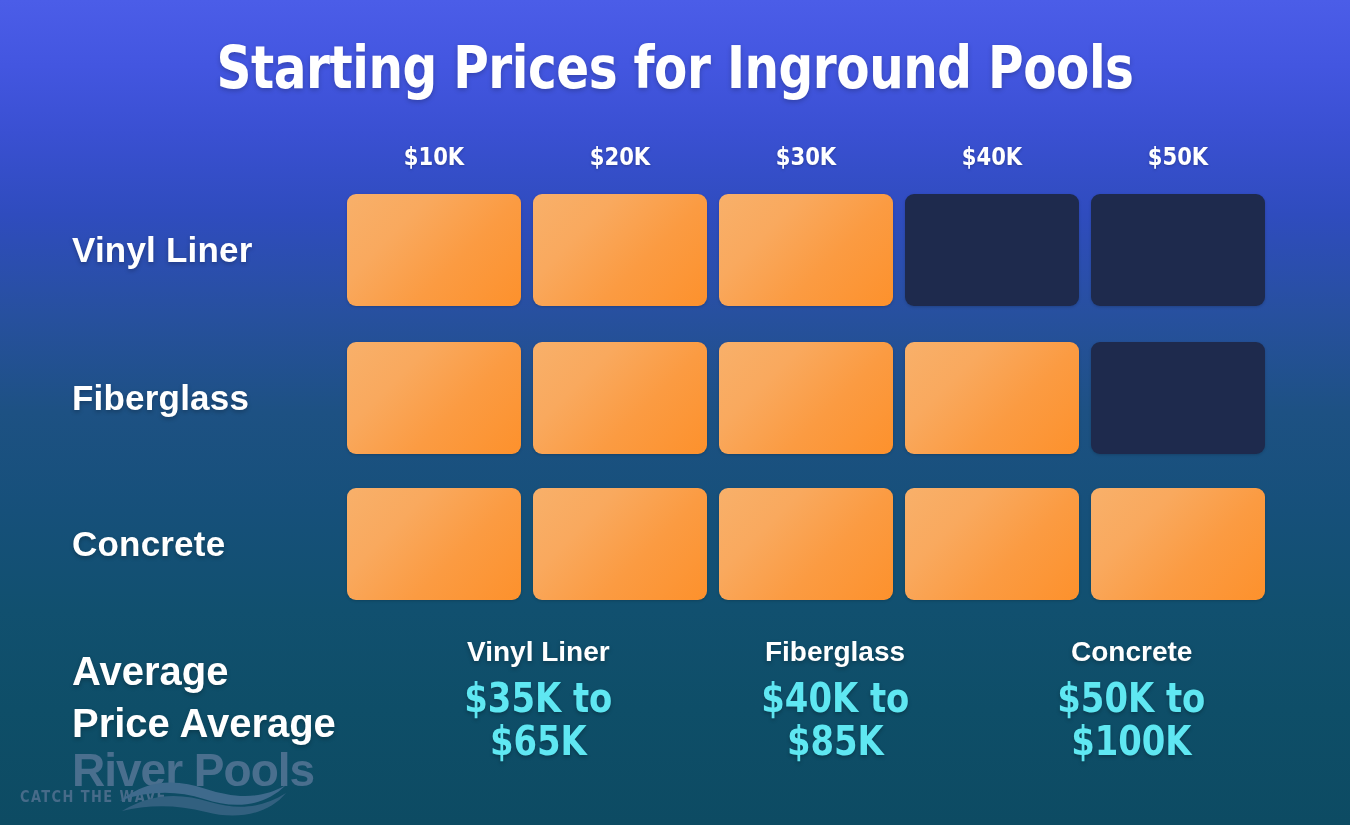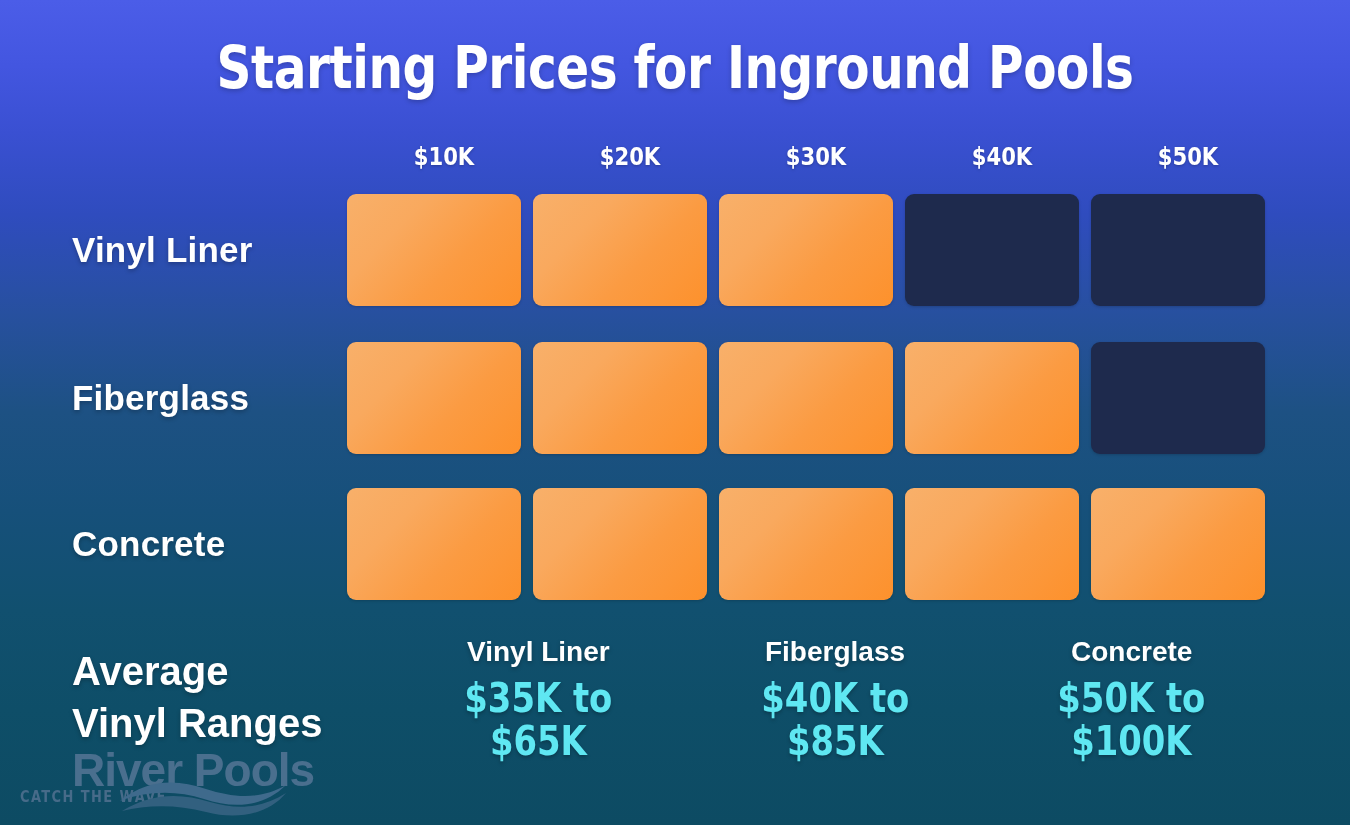--- a/index.html
+++ b/index.html
@@ -39,21 +39,21 @@
     font-size:58px;
     letter-spacing:-0.5px;
     transform:scaleX(0.93);
     text-shadow:0 2px 5px rgba(0,0,0,0.22);
     white-space:nowrap;
   }
 
   
   #col-headers {
     position:absolute;
-    top:142px; left:357px; width:918px;
+    top:142px; left:347px; width:918px;
     display:flex;
     gap:12px;
   }
   .col-header {
     flex:1 1 0;
     text-align:center;
     color:#ffffff;
     font-family:"DejaVu Sans Condensed","Liberation Sans Narrow","Liberation Sans", sans-serif;
     font-weight:bold;
     font-size:25px;
@@ -224,21 +224,21 @@
       <div class="cell filled"></div>
       <div class="cell filled"></div>
       <div class="cell filled"></div>
       <div class="cell filled"></div>
       <div class="cell filled"></div>
     </div>
   </div>
 
   <div id="avg-label">
     <div>Average</div>
-    <div>Vinyl Ranges</div>
+    <div>Price Average</div>
   </div>
 
   <div id="price-ranges">
     <div class="price-col">
       <div class="pc-name">Vinyl Liner</div>
       <div class="pc-value">
         <div>$35K to</div>
         <div>$65K</div>
       </div>
     </div>

